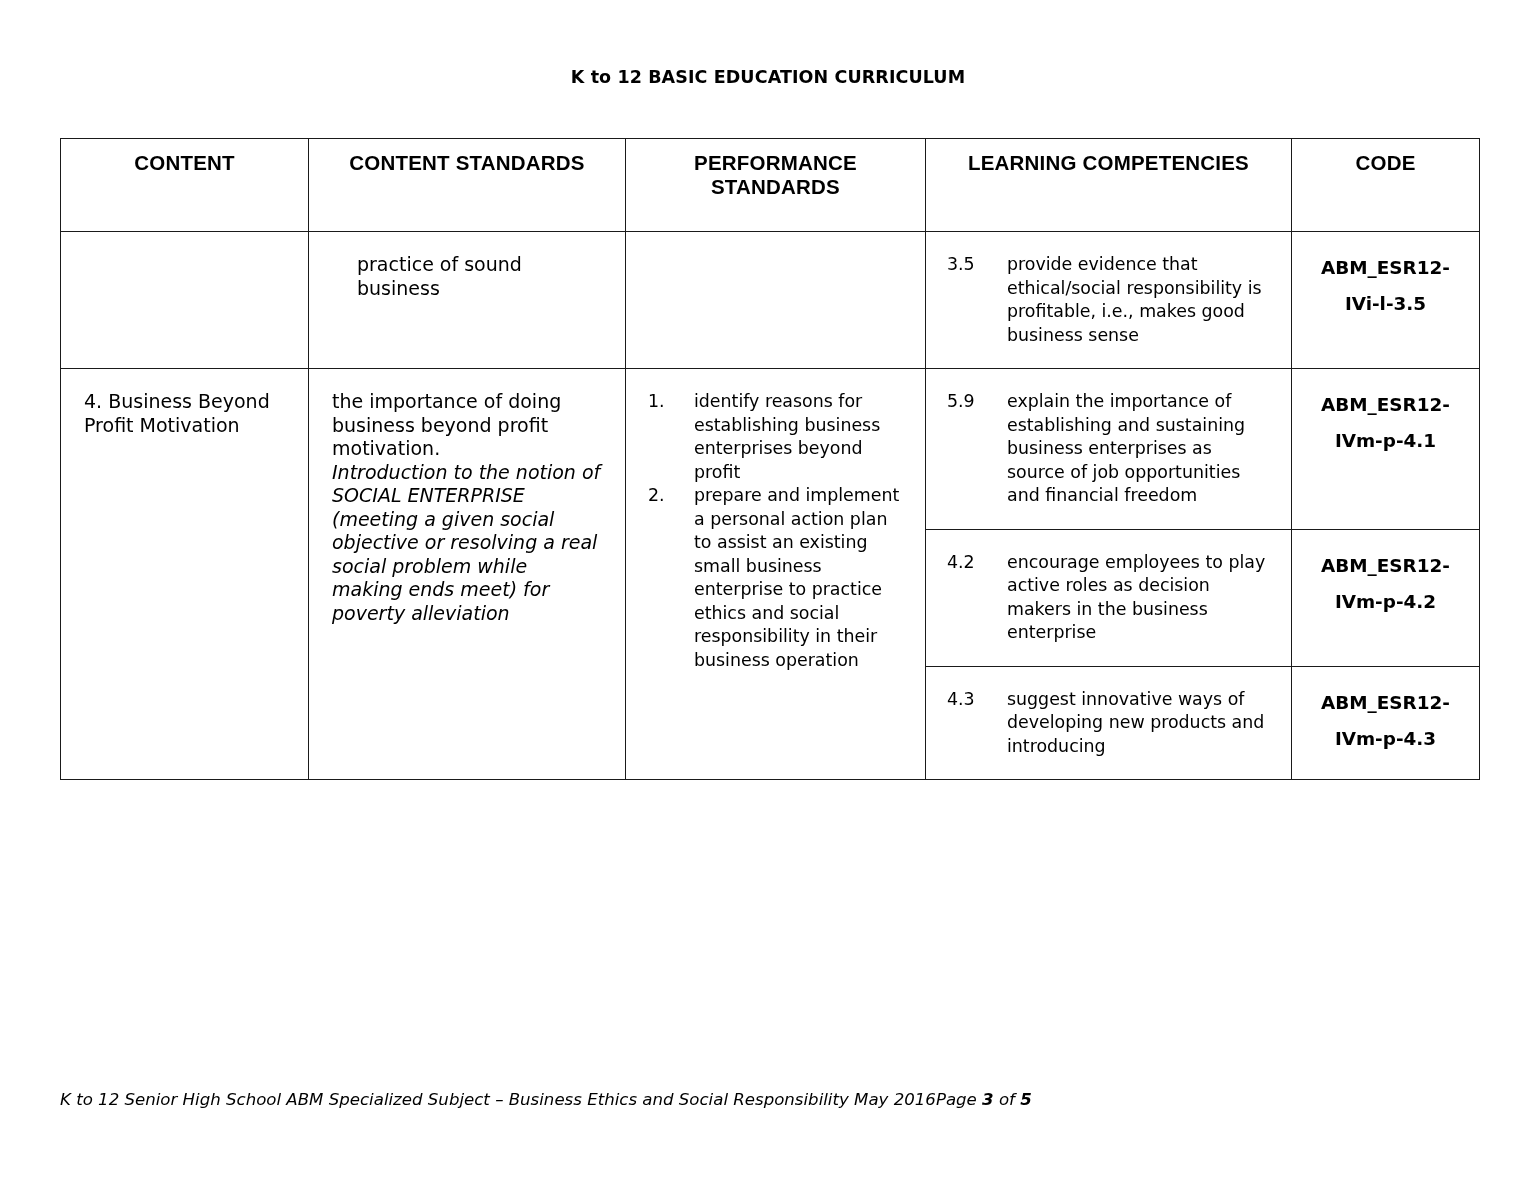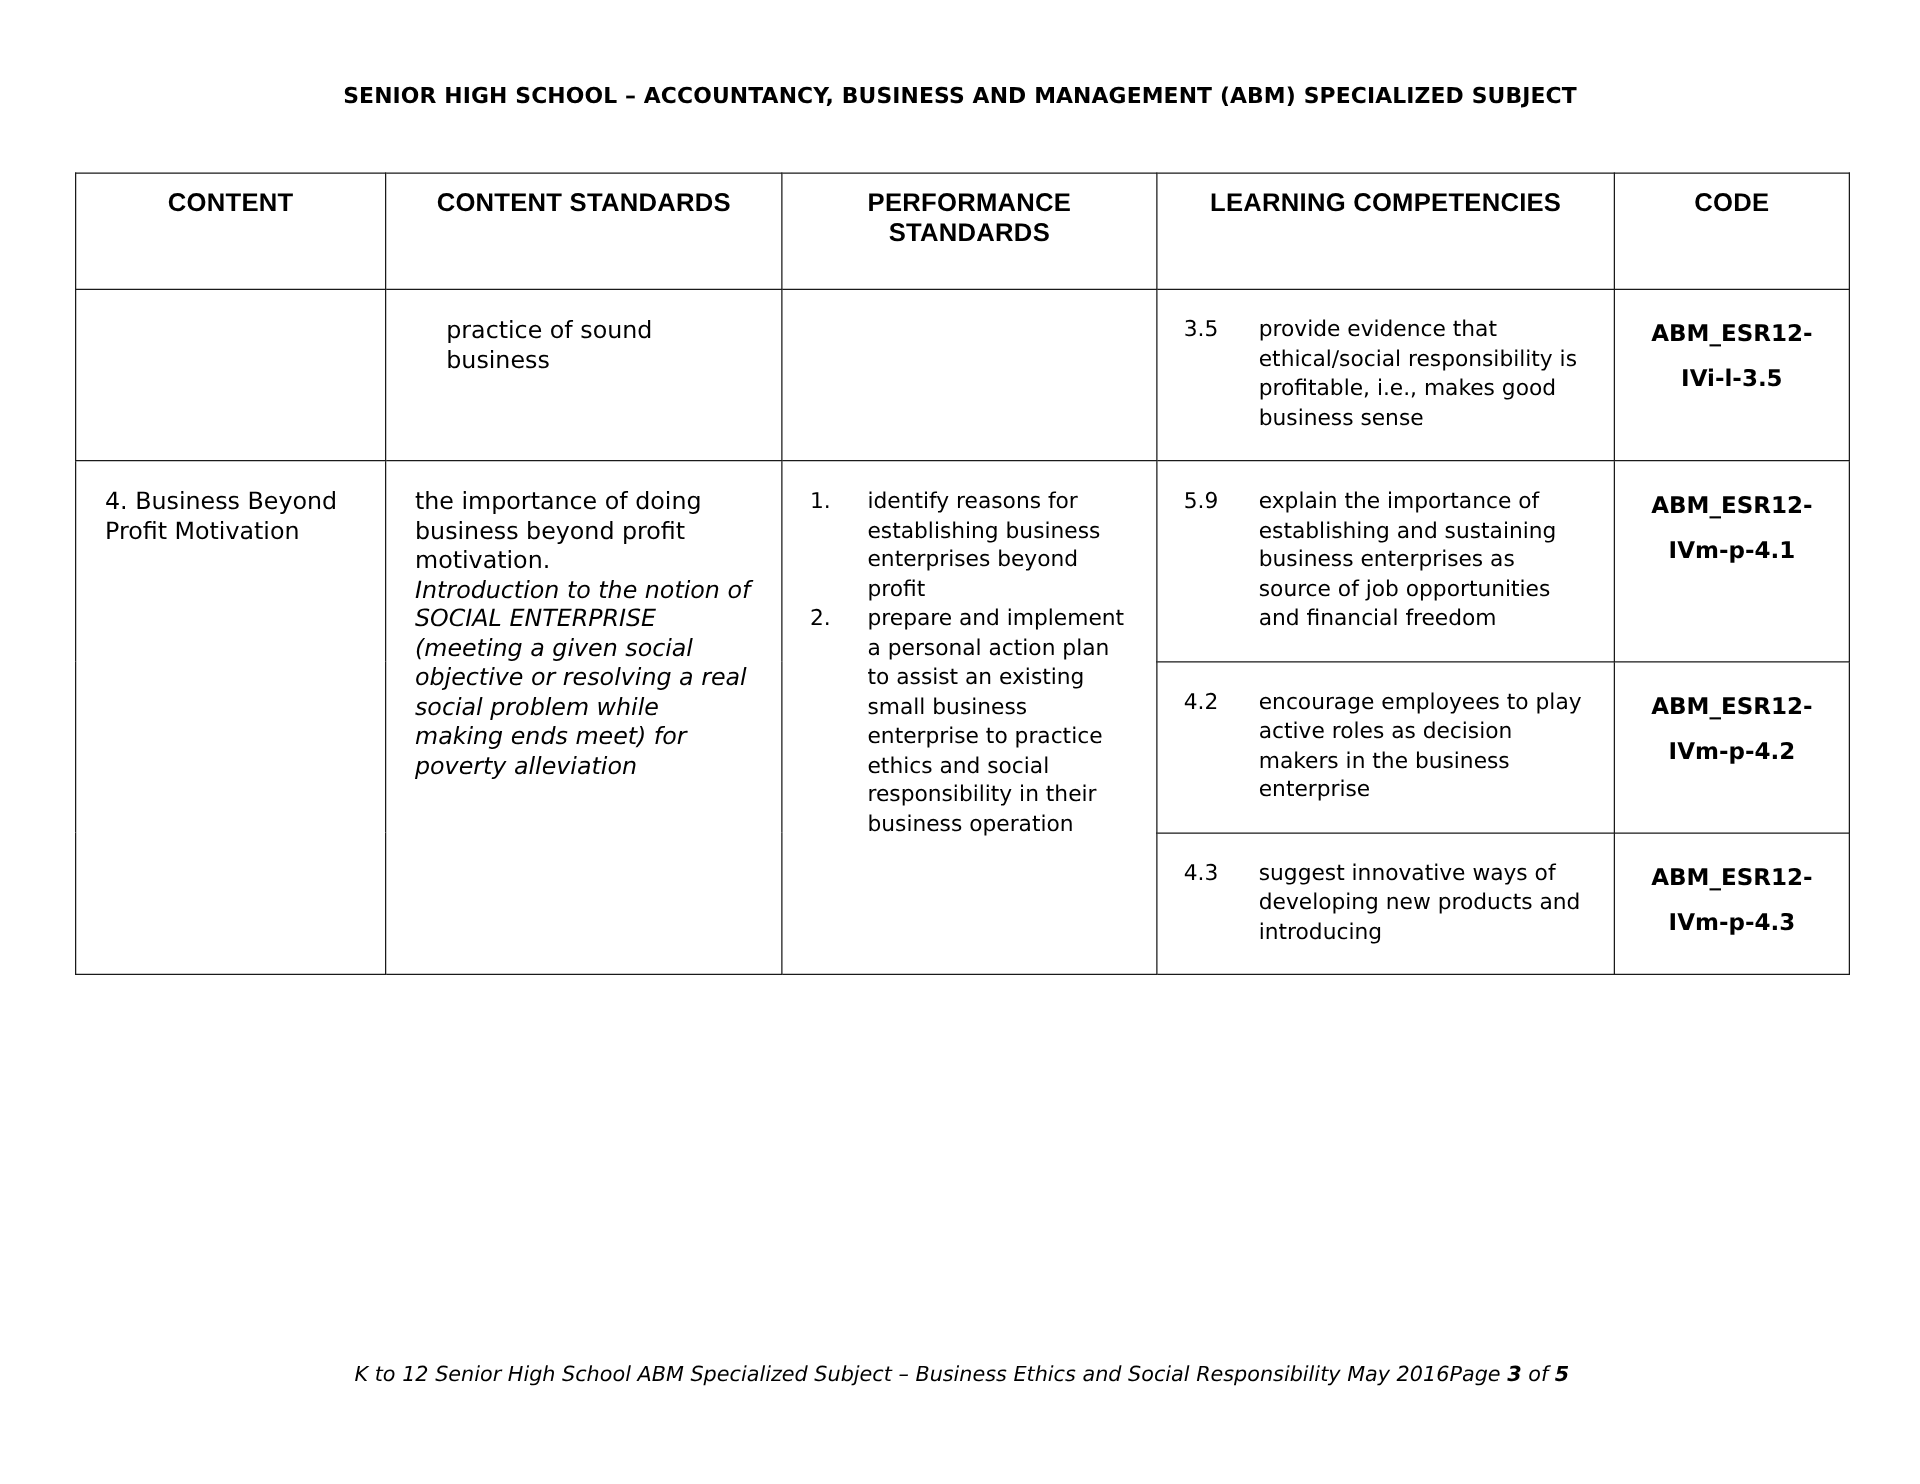--- a/index.html
+++ b/index.html
@@ -136,34 +136,34 @@
   .row-42   { height: 89px; }
   .row-43   { height: 84px; }
 
   
   .page-footer {
     position: absolute;
     left: 60px;
     top: 1090px;
     width: 1419px;
     display: flex;
-    justify-content: center;
+    justify-content: flex-start;
     align-items: baseline;
     font-family: "DejaVu Sans", sans-serif;
     font-style: italic;
     font-size: 16.6px;
   }
   .page-footer .pg b { font-weight: bold; font-style: italic; }
   .pg span { white-space: pre; }
 </style>
 </head>
 <body>
 
 <div class="page-header">
-  <div class="line">SENIOR HIGH SCHOOL – ACCOUNTANCY, BUSINESS AND MANAGEMENT (ABM) SPECIALIZED SUBJECT</div>
+  <div class="line">K to 12 BASIC EDUCATION CURRICULUM</div>
 </div>
 
 <table class="curriculum-table">
   <colgroup>
     <col class="col-content">
     <col class="col-cstd">
     <col class="col-pstd">
     <col class="col-lcomp">
     <col class="col-code">
   </colgroup>

